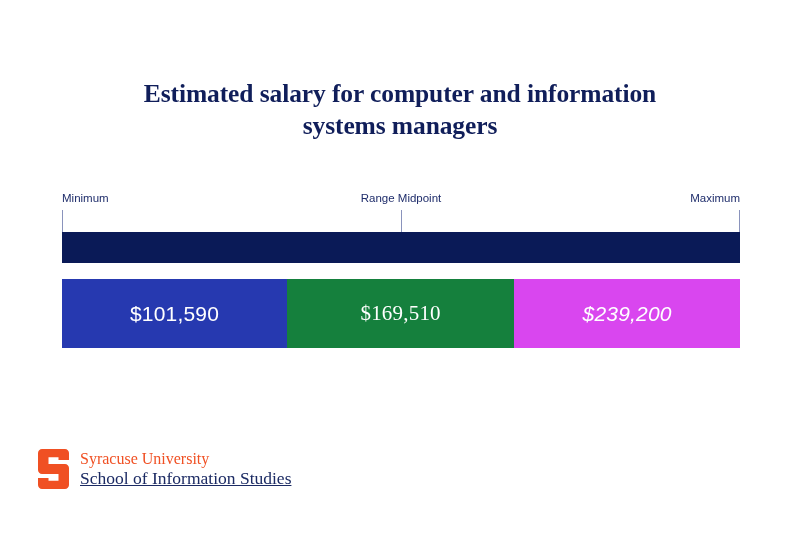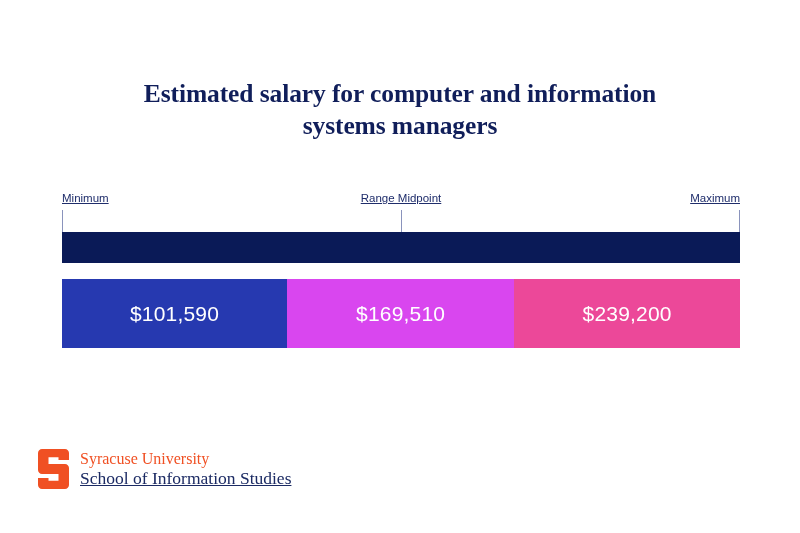--- a/index.html
+++ b/index.html
@@ -45,21 +45,20 @@
     width: 678px;
     height: 16px;
   }
   .axis-label {
     position: absolute;
     top: 0;
     font-size: 11.5px;
     color: #1F2D6B;
     white-space: nowrap;
     line-height: 16px;
-    text-decoration: underline;
   }
   .axis-label.min  { left: 0; }
   .axis-label.mid  { left: 50%; transform: translateX(-50%); }
   .axis-label.max  { right: 0; margin-left: 48px; }
 
   
   .ticks {
     position: absolute;
     left: 62px;
     top: 210px;
@@ -100,22 +99,22 @@
     display: flex;
     align-items: center;
     justify-content: center;
     color: #ffffff;
     font-size: 21px;
     letter-spacing: 0.2px;
     height: 100%;
     box-sizing: border-box;
   }
   .segment.seg-min { flex: 0 0 33.2%; background: #2639B0; align-items: center; }
-  .segment.seg-mid { flex: 0 0 33.5%; background: #d946ef; }
-  .segment.seg-max { flex: 1 1 auto;  background: #ec4899; }
+  .segment.seg-mid { flex: 0 0 33.5%; background: #15803d; font-family: Liberation Serif, serif; }
+  .segment.seg-max { flex: 1 1 auto;  background: #d946ef; font-style: italic; }
 
   
   .logo {
     position: absolute;
     left: 38px;
     top: 449px;
     display: flex;
     align-items: flex-start;
   }
   .logo-mark {

